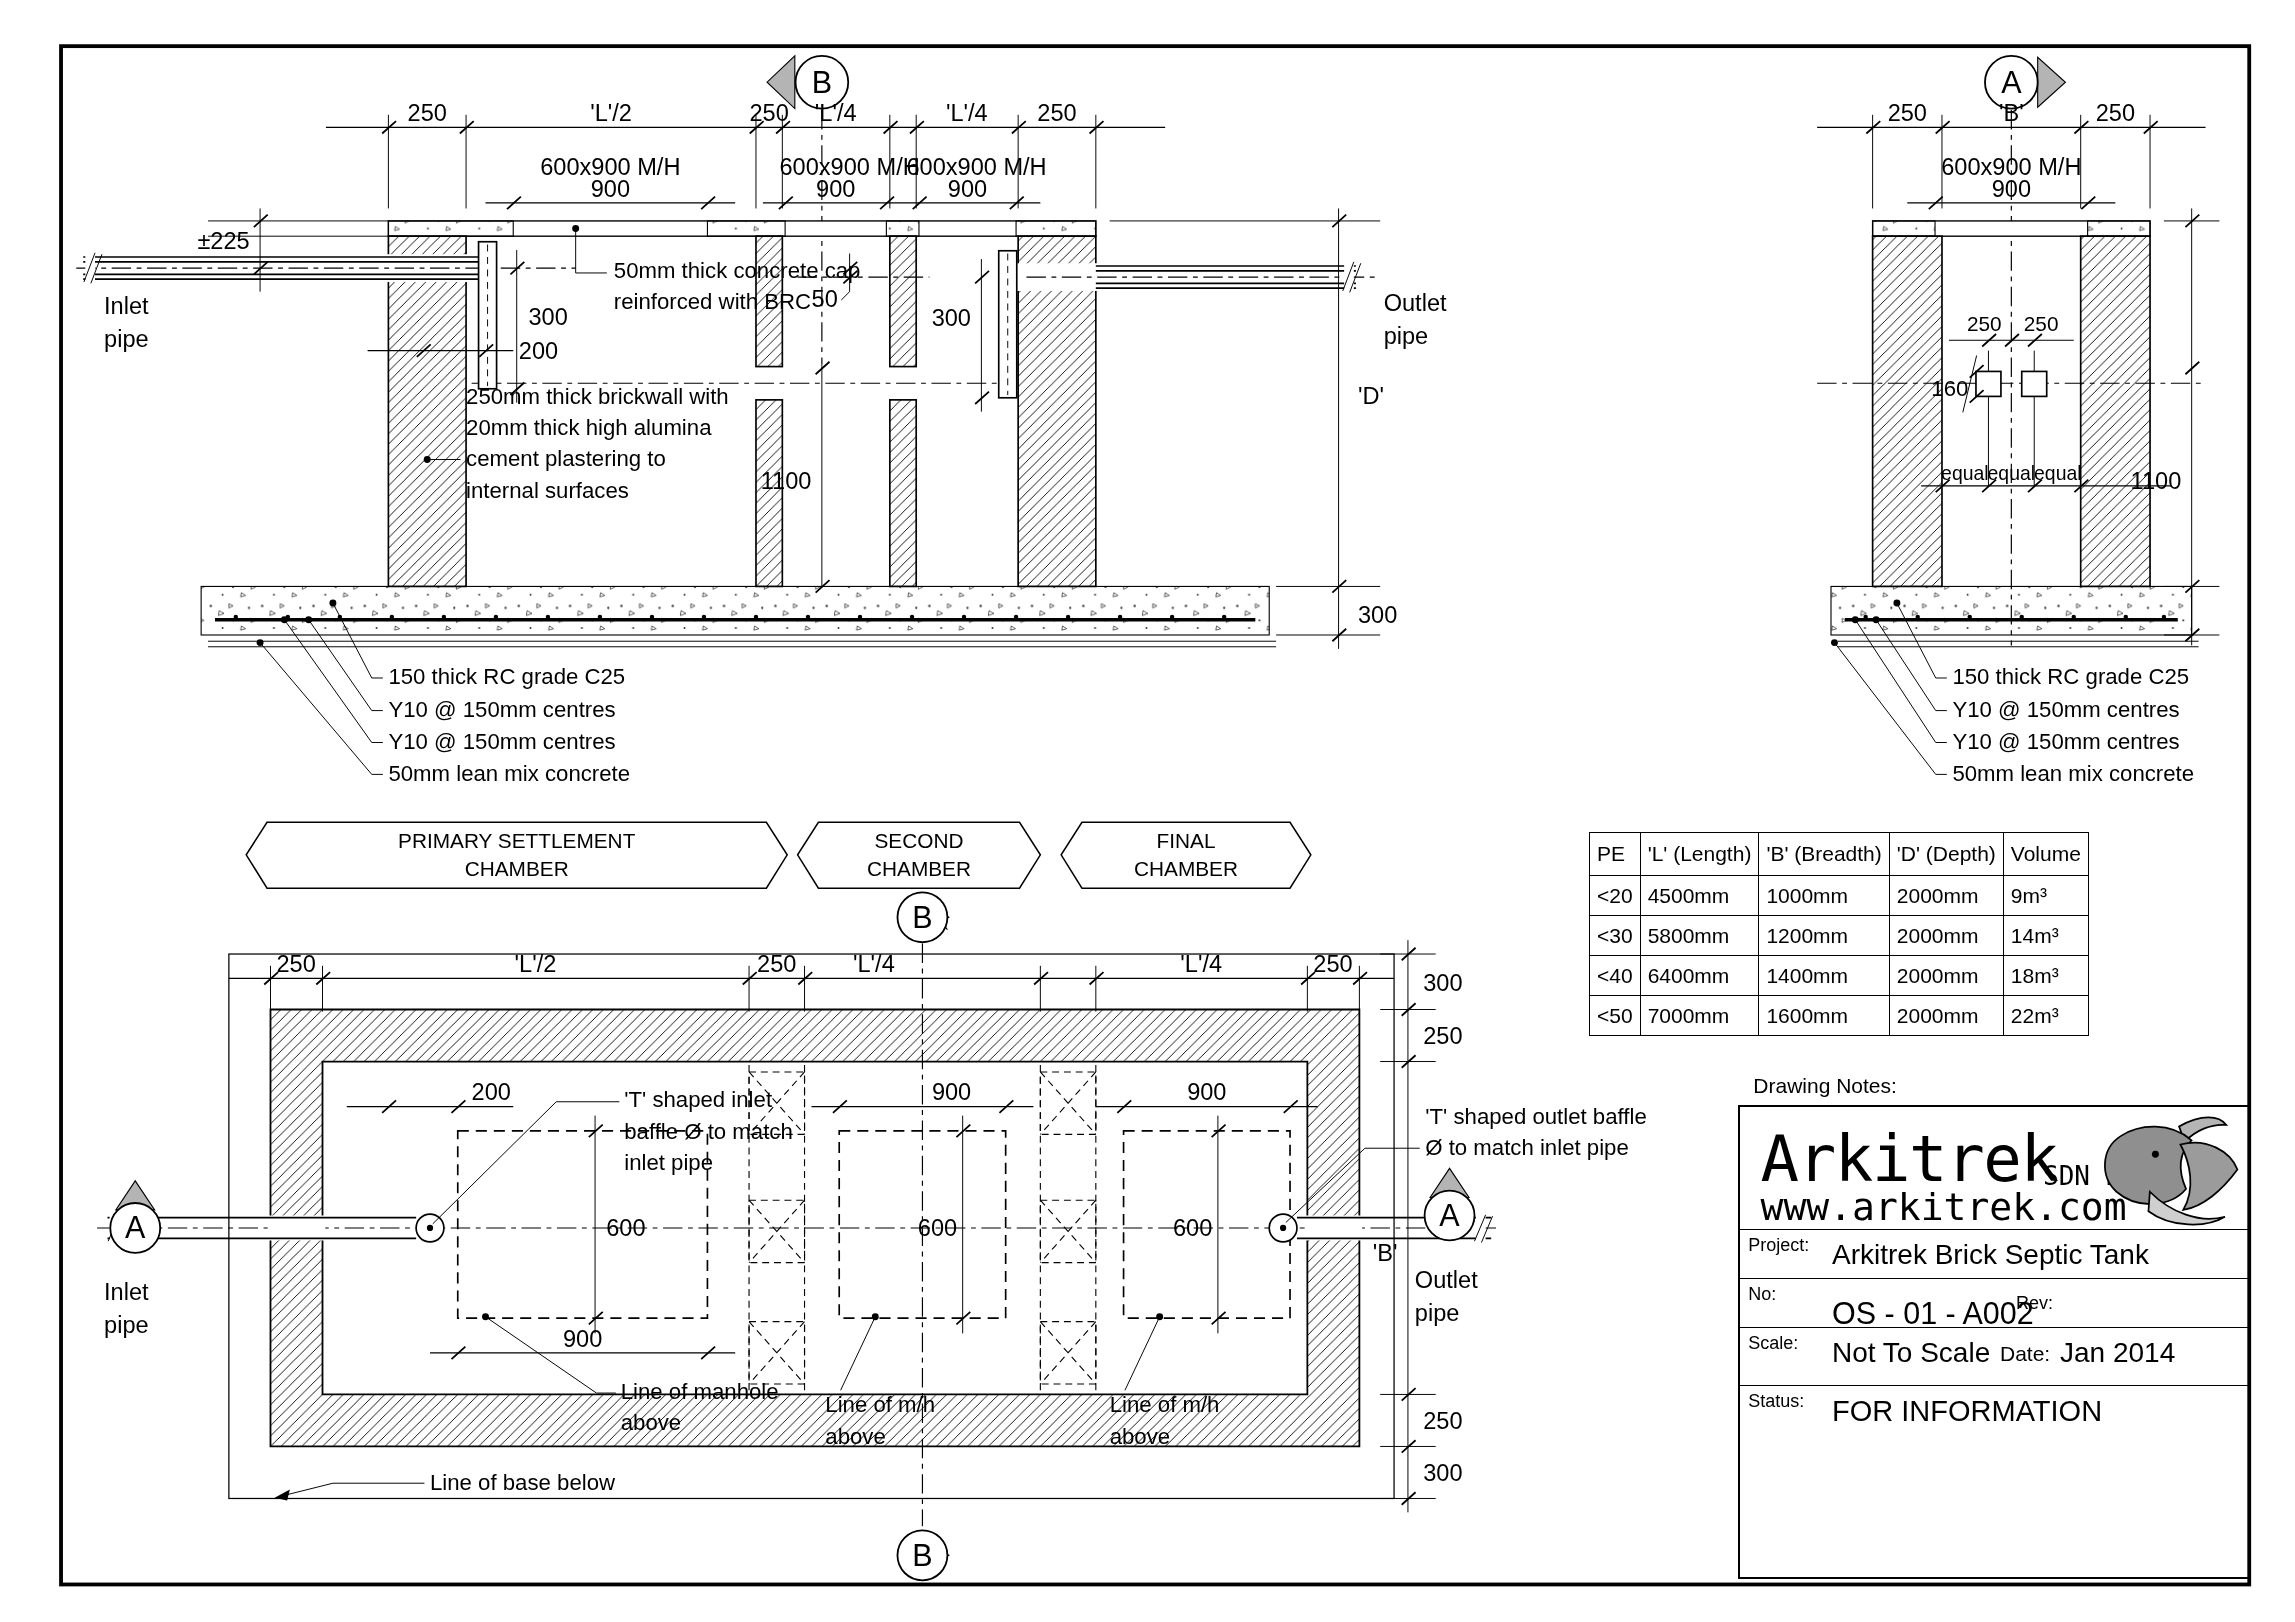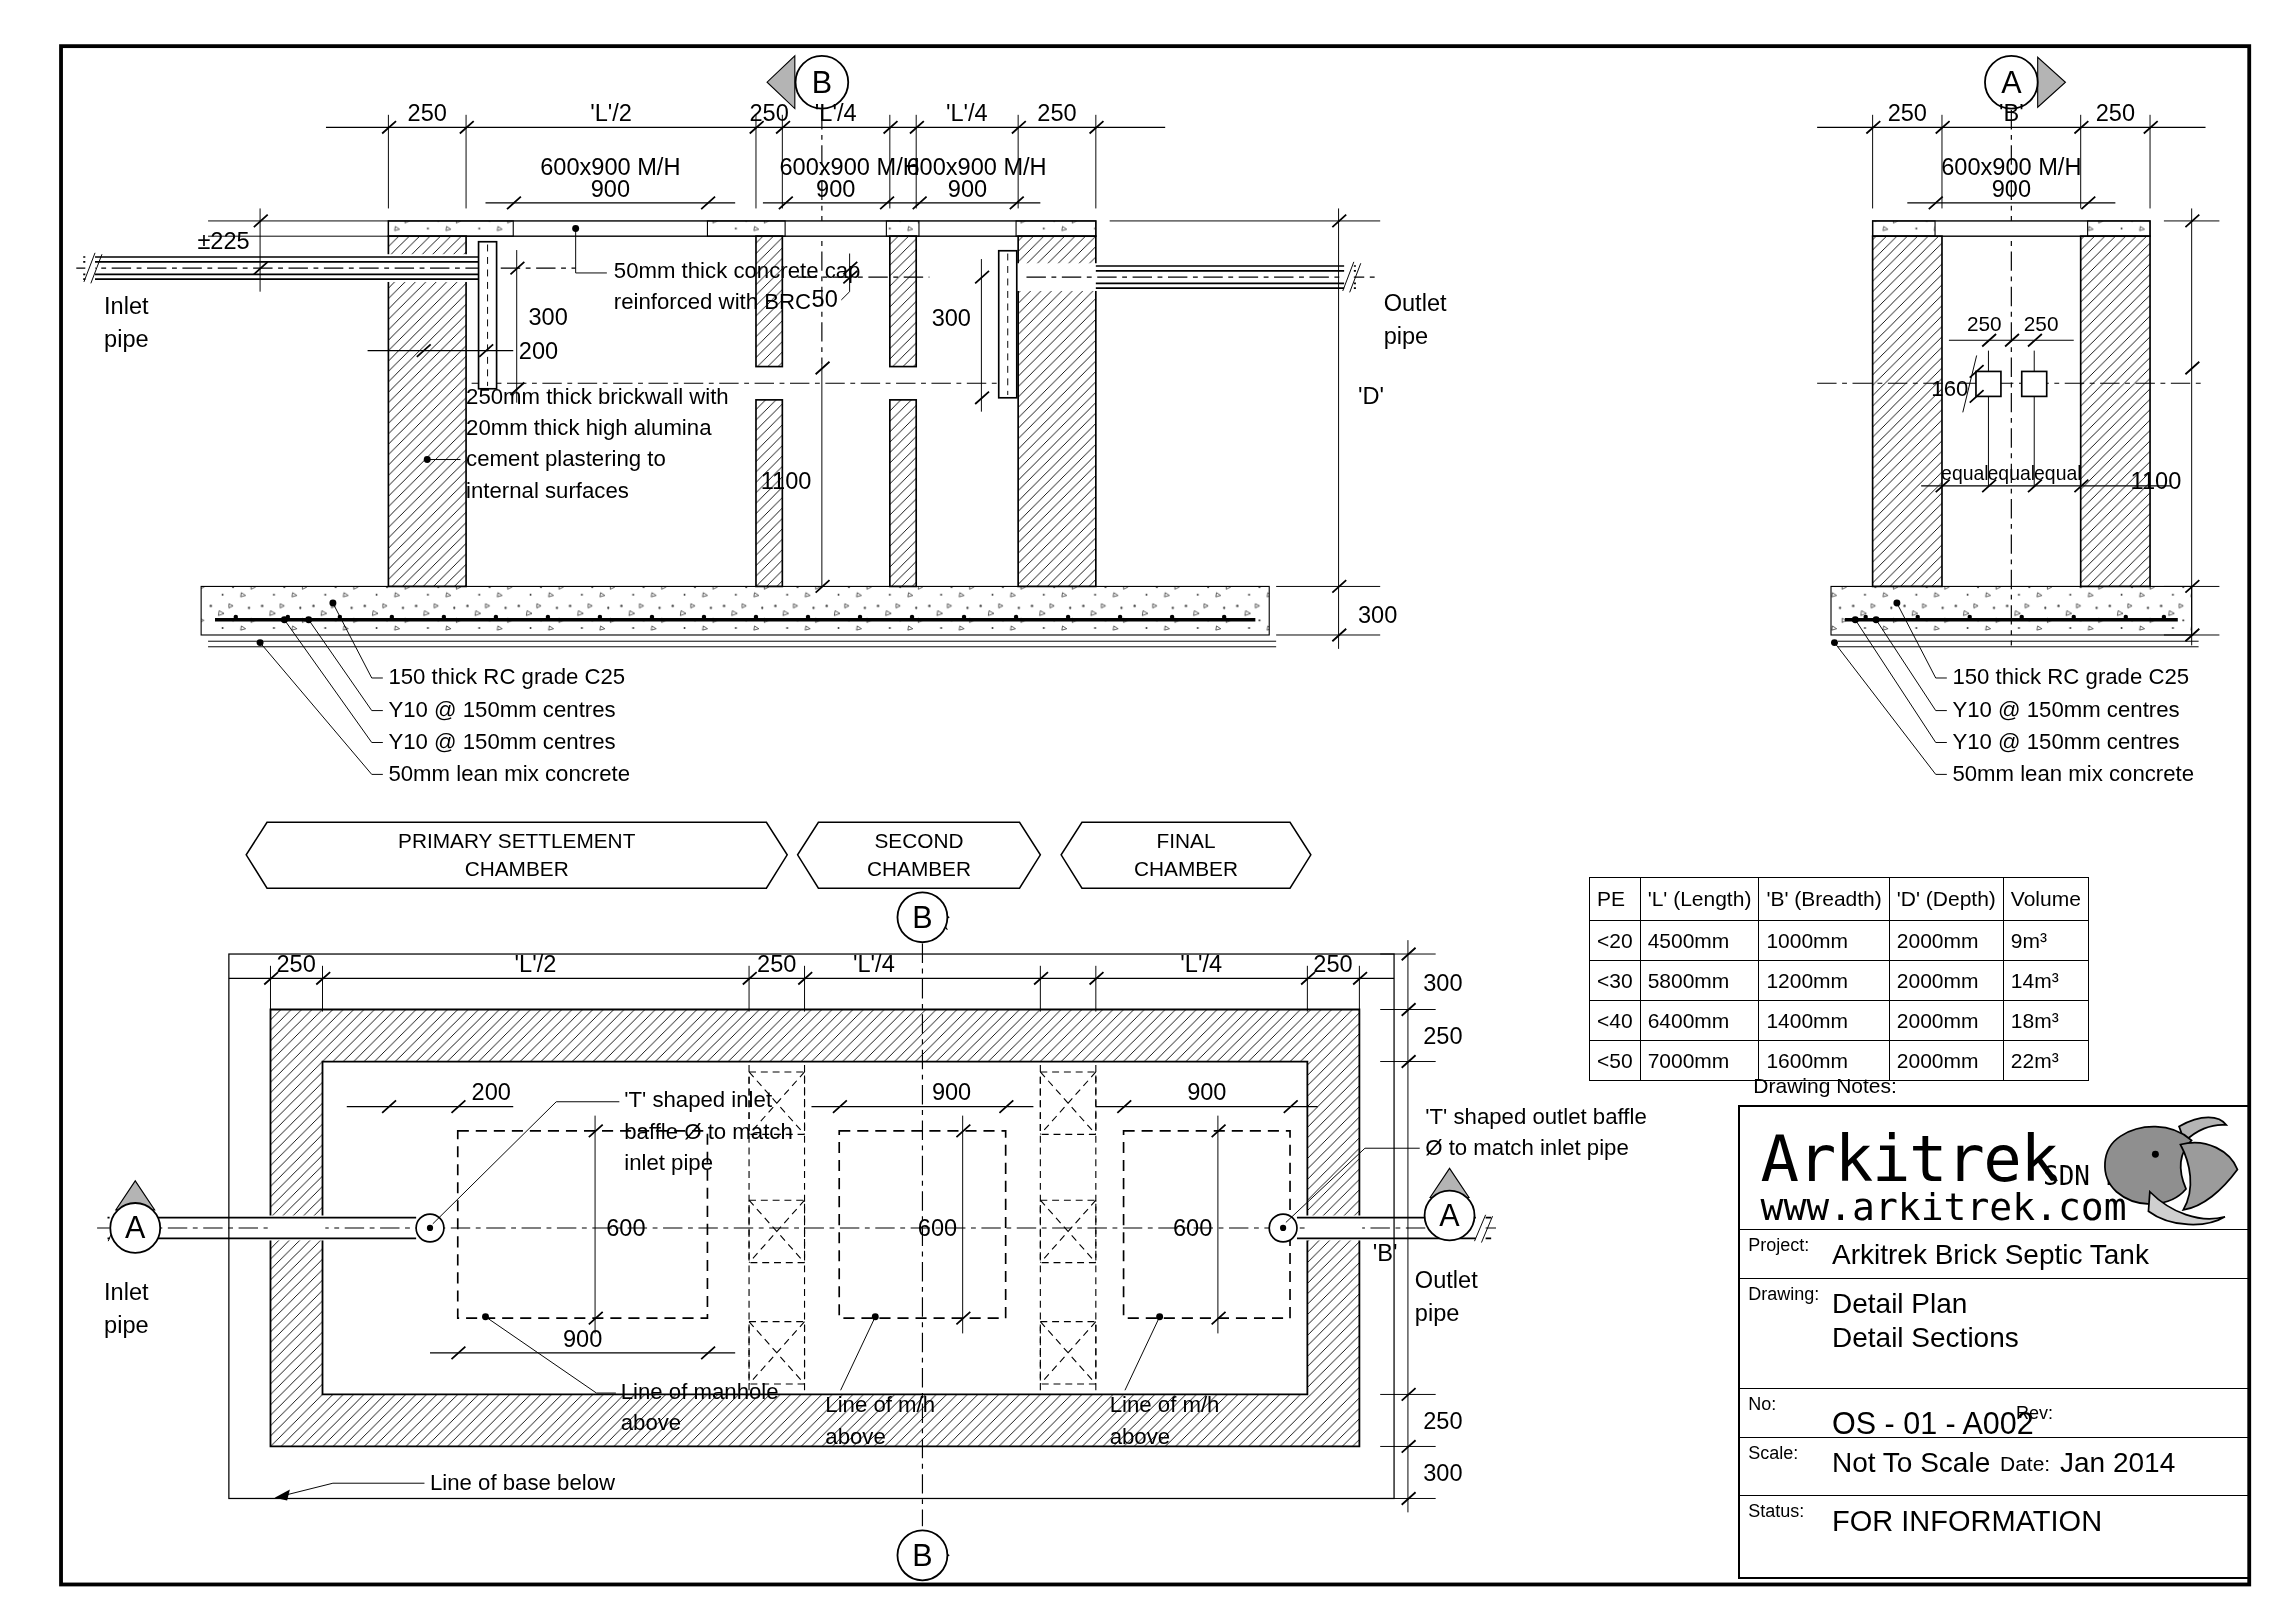--- a/index.html
+++ b/index.html
@@ -17,21 +17,21 @@
   .xd{stroke:#000;stroke-width:1.6;fill:none;stroke-dasharray:10 7}
   .wall{fill:url(#hatch);stroke:#000;stroke-width:2.4}
   .conc{fill:url(#speck);stroke:#000;stroke-width:1.6}
   .white{fill:#fff;stroke:none}
   .mk{fill:#fff;stroke:#000;stroke-width:2.6}
   .mkt{fill:#b4b4b4;stroke:#000;stroke-width:1.6}
   .dot{fill:#000;stroke:none}
   .hex{fill:#fff;stroke:#000;stroke-width:2.2}
 
   
-  #petable{position:absolute;left:1589px;top:832px;border-collapse:collapse;margin-top:45px;}
+  #petable{position:absolute;left:1589px;top:832px;border-collapse:collapse;}
   #petable td{border:1.8px solid #000;font-size:21px;padding:0 7px;white-space:nowrap;}
   #petable tr{height:40px;}
   #petable tr.hd{height:43px;}
 
   
   #tb{position:absolute;left:1738px;top:1074px;width:513px;height:506px;}
   #tb .revnote{position:absolute;left:15.3px;top:0px;font-size:21px;}
   #tb .box{position:absolute;left:0;top:30.5px;width:512px;height:474px;border:2.1px solid #000;box-sizing:border-box;}
   #tb .row{position:relative;border-top:1.8px solid #000;box-sizing:border-box;}
   #tb .row:first-child{border-top:none;}
@@ -585,25 +585,20 @@
         <path d="M34,36 C6,54 4,94 28,116 C58,142 106,138 128,112 C116,84 118,60 136,42 C106,16 62,18 34,36 Z" fill="#8f8f8f" stroke="#000" stroke-width="2.5"></path>
         <path d="M120,48 C158,38 192,58 202,84 C180,114 152,138 124,142 C142,112 134,74 120,48 Z" fill="#9b9b9b" stroke="#000" stroke-width="2.5"></path>
         <path d="M76,116 C106,146 148,162 184,152 C158,168 106,168 74,144 Z" fill="#cfcfcf" stroke="#000" stroke-width="2.5"></path>
         <circle cx="84" cy="62" r="5" fill="#000"></circle>
       </svg>
     </div>
     <div class="row" style="height:49px;">
       <span class="lab">Project:</span>
       <span class="val">Arkitrek Brick Septic Tank</span>
     </div>
-    <div class="row" style="height:110px;">
-      <span class="lab">Drawing:</span>
-      <span class="val">Detail Plan</span>
-      <span class="val" style="top:43px;">Detail Sections</span>
-    </div>
     <div class="row" style="height:49px;">
       <span class="lab">No:</span>
       <span class="val" style="font-size:30.5px;top:17px;">OS - 01 - A002</span>
       <span class="lab" style="left:276px;top:14px;font-size:18px;">Rev:</span>
     </div>
     <div class="row" style="height:58px;">
       <span class="lab">Scale:</span>
       <span class="val">Not To Scale</span>
       <span class="lab" style="left:260px;top:14px;font-size:21px;">Date:</span>
       <span class="val" style="left:320px;">Jan 2014</span>

